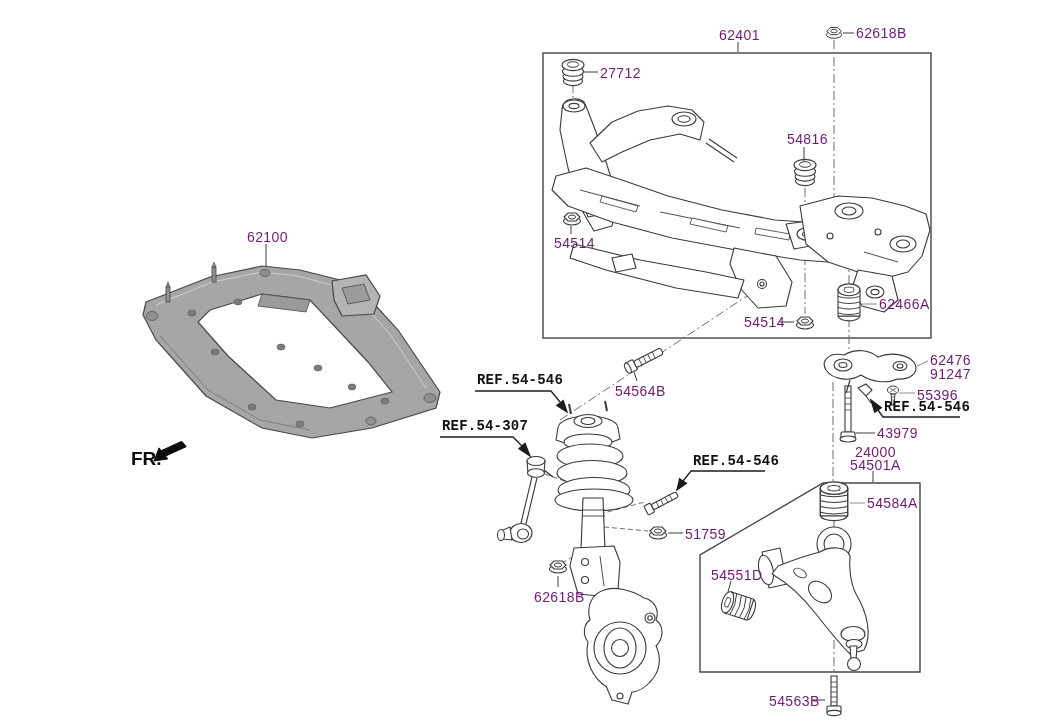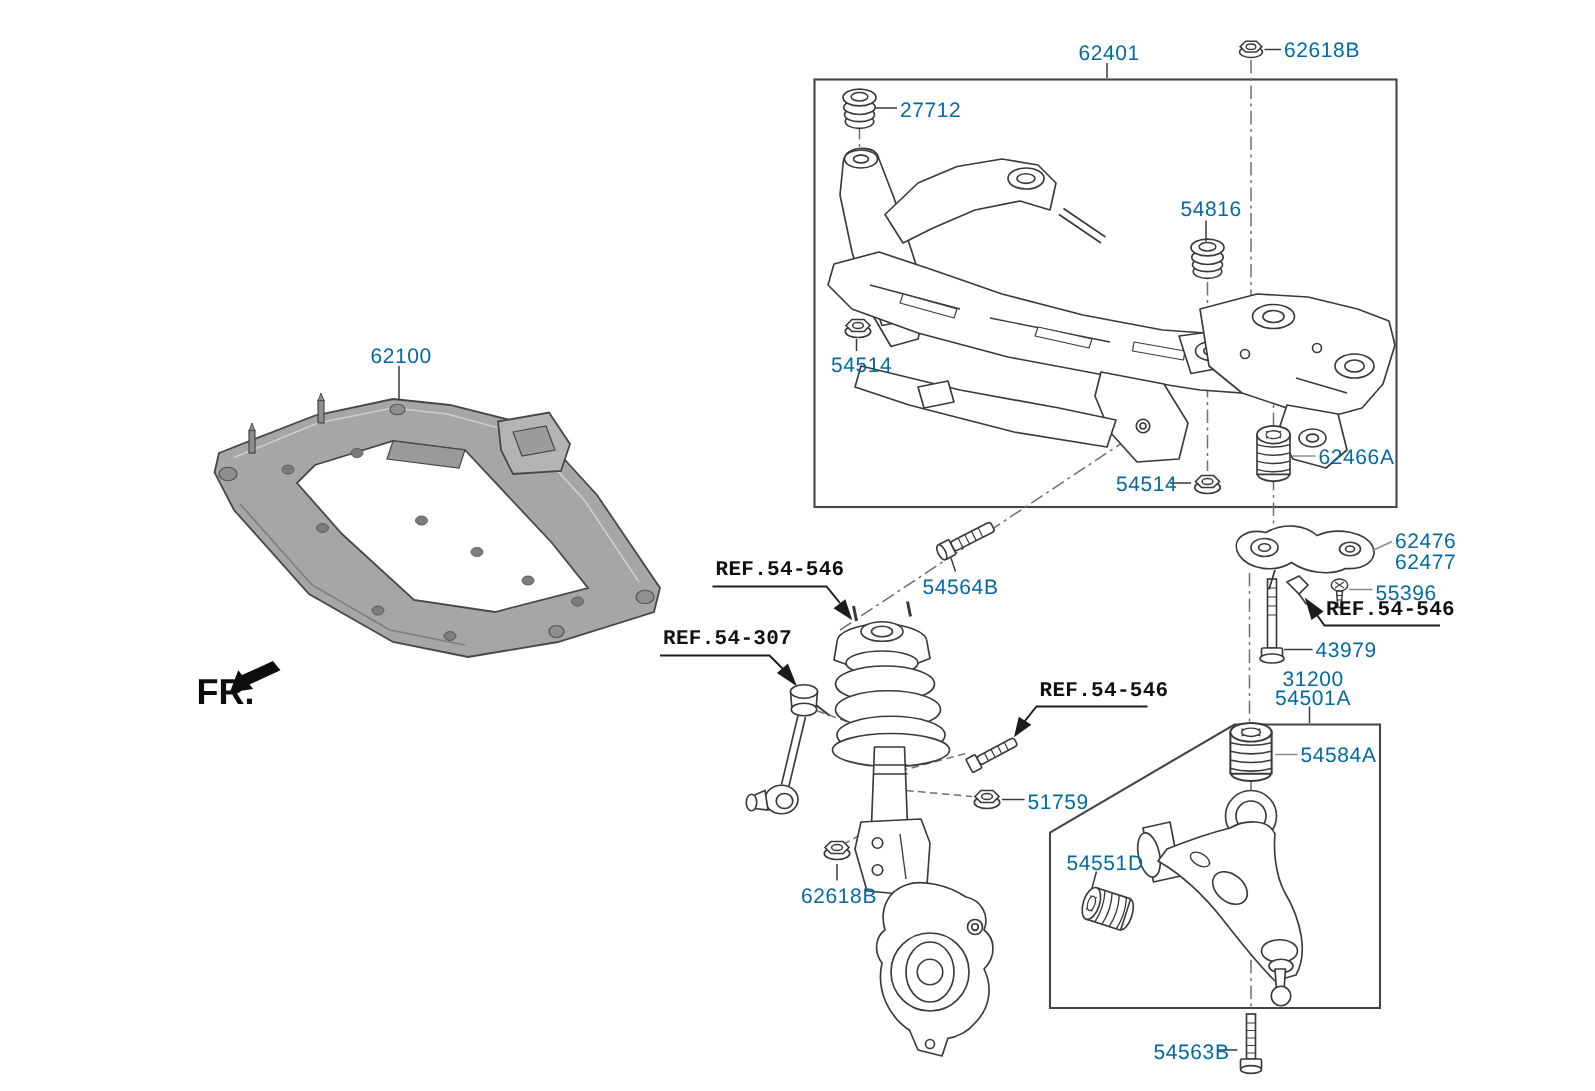--- a/index.html
+++ b/index.html
@@ -1,21 +1,21 @@
 <!DOCTYPE html>
 <html><head>
 <meta charset="utf-8">
 <style>
   html,body{margin:0;padding:0;background:#fff;}
   .stage{position:relative;width:1063px;height:727px;background:#fff;overflow:hidden;
          font-family:"Liberation Sans",sans-serif;}
   .stage svg{position:absolute;left:0;top:0;}
-  .lbl{position:absolute;font-size:14px;letter-spacing:.4px;color:#0369a1;white-space:nowrap;z-index:5;}
+  .lbl{position:absolute;font-size:14px;letter-spacing:.4px;color:#701a75;white-space:nowrap;z-index:5;}
   .ref{font-weight:bold;color:#111;letter-spacing:.2px;font-family:Liberation Mono, monospace;}
-  .fr{position:absolute;font-size:24px;font-weight:bold;color:#0d0d0d;z-index:5;}
+  .fr{position:absolute;font-size:19px;font-weight:bold;color:#0d0d0d;z-index:5;}
 </style>
 </head>
 <body>
 
 <div class="stage">
 
 <svg width="1063" height="727" viewBox="0 0 1063 727">
   <defs>
     <g id="nutA">
       <ellipse cx="0" cy="3" rx="8.5" ry="4" fill="#fff" stroke="#3a3a3a" stroke-width="1.1"></ellipse>
@@ -278,25 +278,25 @@
   <div class="lbl" style="left:247px;top:229px">62100</div>
   <div class="lbl" style="left:719px;top:27px">62401</div>
   <div class="lbl" style="left:856px;top:25px">62618B</div>
   <div class="lbl" style="left:600px;top:65px">27712</div>
   <div class="lbl" style="left:787px;top:131px">54816</div>
   <div class="lbl" style="left:554px;top:235px">54514</div>
   <div class="lbl" style="left:879px;top:296px">62466A</div>
   <div class="lbl" style="left:744px;top:314px">54514</div>
   <div class="lbl" style="left:615px;top:383px">54564B</div>
   <div class="lbl" style="left:930px;top:352px">62476</div>
-  <div class="lbl" style="left:930px;top:366px">62477</div>
+  <div class="lbl" style="left:930px;top:366px">91247</div>
   <div class="lbl" style="left:917px;top:387px">55396</div>
   <div class="lbl ref" style="left:884px;top:399px">REF.54-546</div>
   <div class="lbl" style="left:877px;top:425px">43979</div>
-  <div class="lbl" style="left:855px;top:444px">31200</div>
+  <div class="lbl" style="left:855px;top:444px">24000</div>
   <div class="lbl" style="left:850px;top:457px">54501A</div>
   <div class="lbl ref" style="left:477px;top:372px">REF.54-546</div>
   <div class="lbl ref" style="left:442px;top:418px">REF.54-307</div>
   <div class="lbl ref" style="left:693px;top:453px">REF.54-546</div>
   <div class="lbl" style="left:685px;top:526px">51759</div>
   <div class="lbl" style="left:867px;top:495px">54584A</div>
   <div class="lbl" style="left:711px;top:567px">54551D</div>
   <div class="lbl" style="left:534px;top:589px">62618B</div>
   <div class="lbl" style="left:769px;top:693px">54563B</div>
   <div class="fr" style="left:131px;top:448px">FR.</div>

